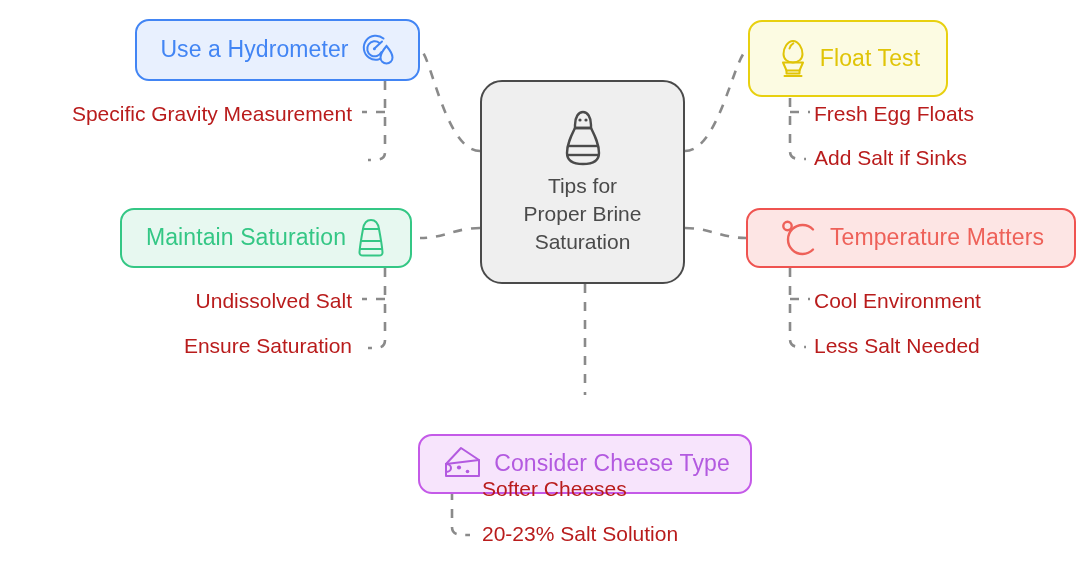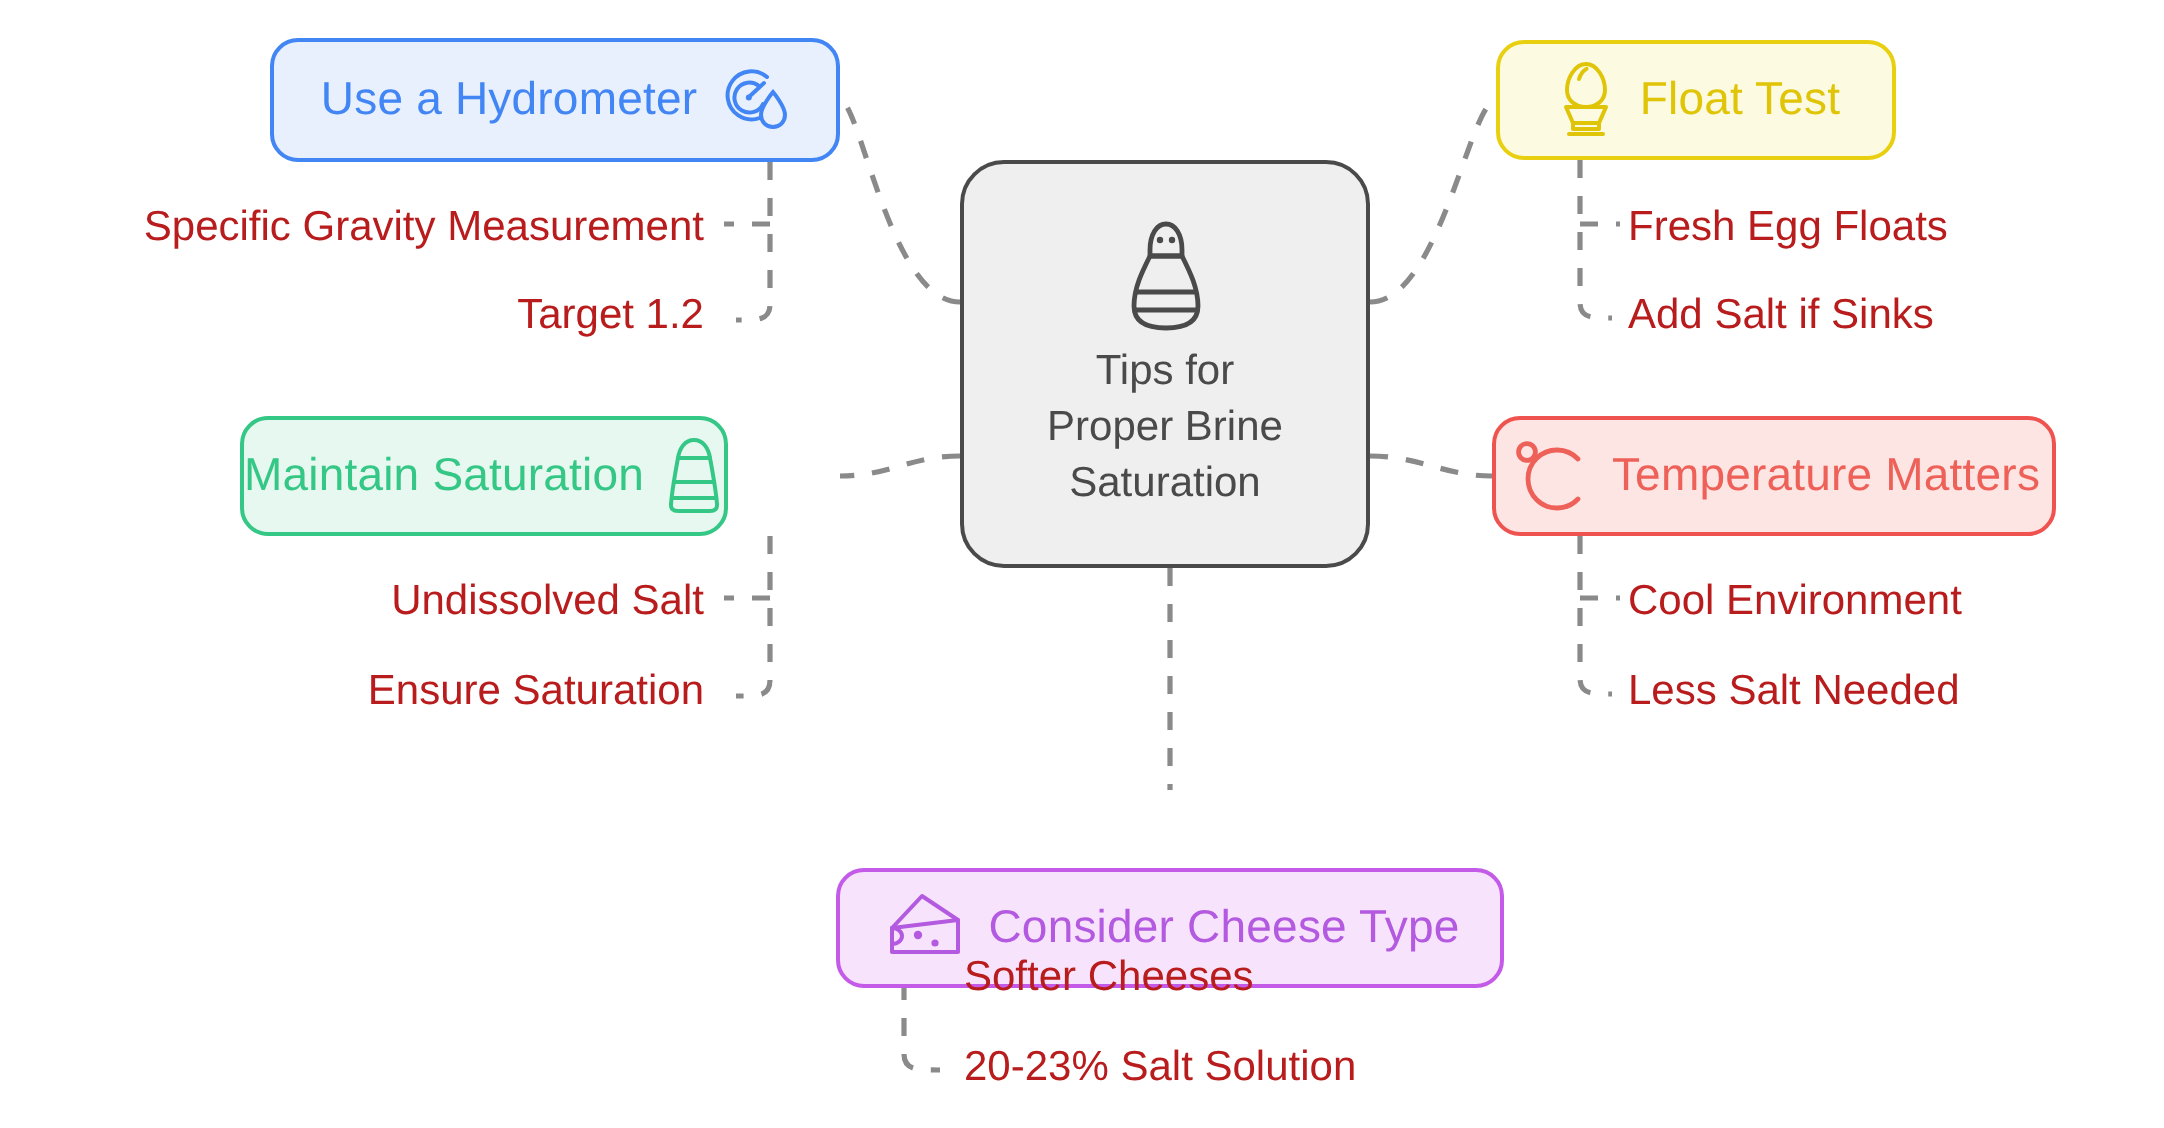--- a/index.html
+++ b/index.html
@@ -53,33 +53,33 @@
   }
 
   
   #node-hydrometer {
     left: 135px; top: 19px; width: 285px; height: 62px;
     border-color: #4285f4; background: #e8f0fe;
   }
   #node-hydrometer .label { color: #4285f4; }
 
   #node-float {
-    left: 748px; top: 20px; width: 200px; height: 60px;
+    left: 748px; top: 20px; width: 200px; height: 77px;
     border-color: #e8d010; background: #fcfbe2;
   }
   #node-float .label { color: #e0c407; }
 
   #node-maintain {
-    left: 120px; top: 208px; width: 244px; height: 60px;
+    left: 120px; top: 208px; width: 292px; height: 60px;
     border-color: #34c785; background: #e7f8f0;
   }
   #node-maintain .label { color: #34c785; }
 
   #node-temperature {
-    left: 746px; top: 208px; width: 282px; height: 60px;
+    left: 746px; top: 208px; width: 330px; height: 60px;
     border-color: #ef5350; background: #fde5e4;
   }
   #node-temperature .label { color: #ee6159; }
 
   #node-cheese {
     left: 418px; top: 395px; width: 334px; height: 60px;
     border-color: #c45ae8; background: #f7e4fc; margin-top: 39px;
   }
   #node-cheese .label { color: #b35ae0; }
 
@@ -211,21 +211,20 @@
         <path d="M6 19 L39 15"></path>
         <path d="M6 19 C9 19 11 21 11 23 C11 25 9 27 6 27"></path>
         <circle cx="19" cy="22.5" r="2.1" fill="#b35ae0" stroke="none"></circle>
         <circle cx="27.5" cy="26.5" r="1.8" fill="#b35ae0" stroke="none"></circle>
       </svg>
     </span>
     <span class="label">Consider Cheese Type</span>
   </div>
 
   <div class="leaf" id="leaf-sgm">Specific Gravity Measurement</div>
-  <div class="leaf" id="leaf-t12">Target 1.2</div>
   <div class="leaf" id="leaf-fresh">Fresh Egg Floats</div>
   <div class="leaf" id="leaf-addsalt">Add Salt if Sinks</div>
   <div class="leaf" id="leaf-undis">Undissolved Salt</div>
   <div class="leaf" id="leaf-ensur">Ensure Saturation</div>
   <div class="leaf" id="leaf-cool">Cool Environment</div>
   <div class="leaf" id="leaf-less">Less Salt Needed</div>
   <div class="leaf" id="leaf-soft">Softer Cheeses</div>
   <div class="leaf" id="leaf-2023">20-23% Salt Solution</div>
 
 </div>

